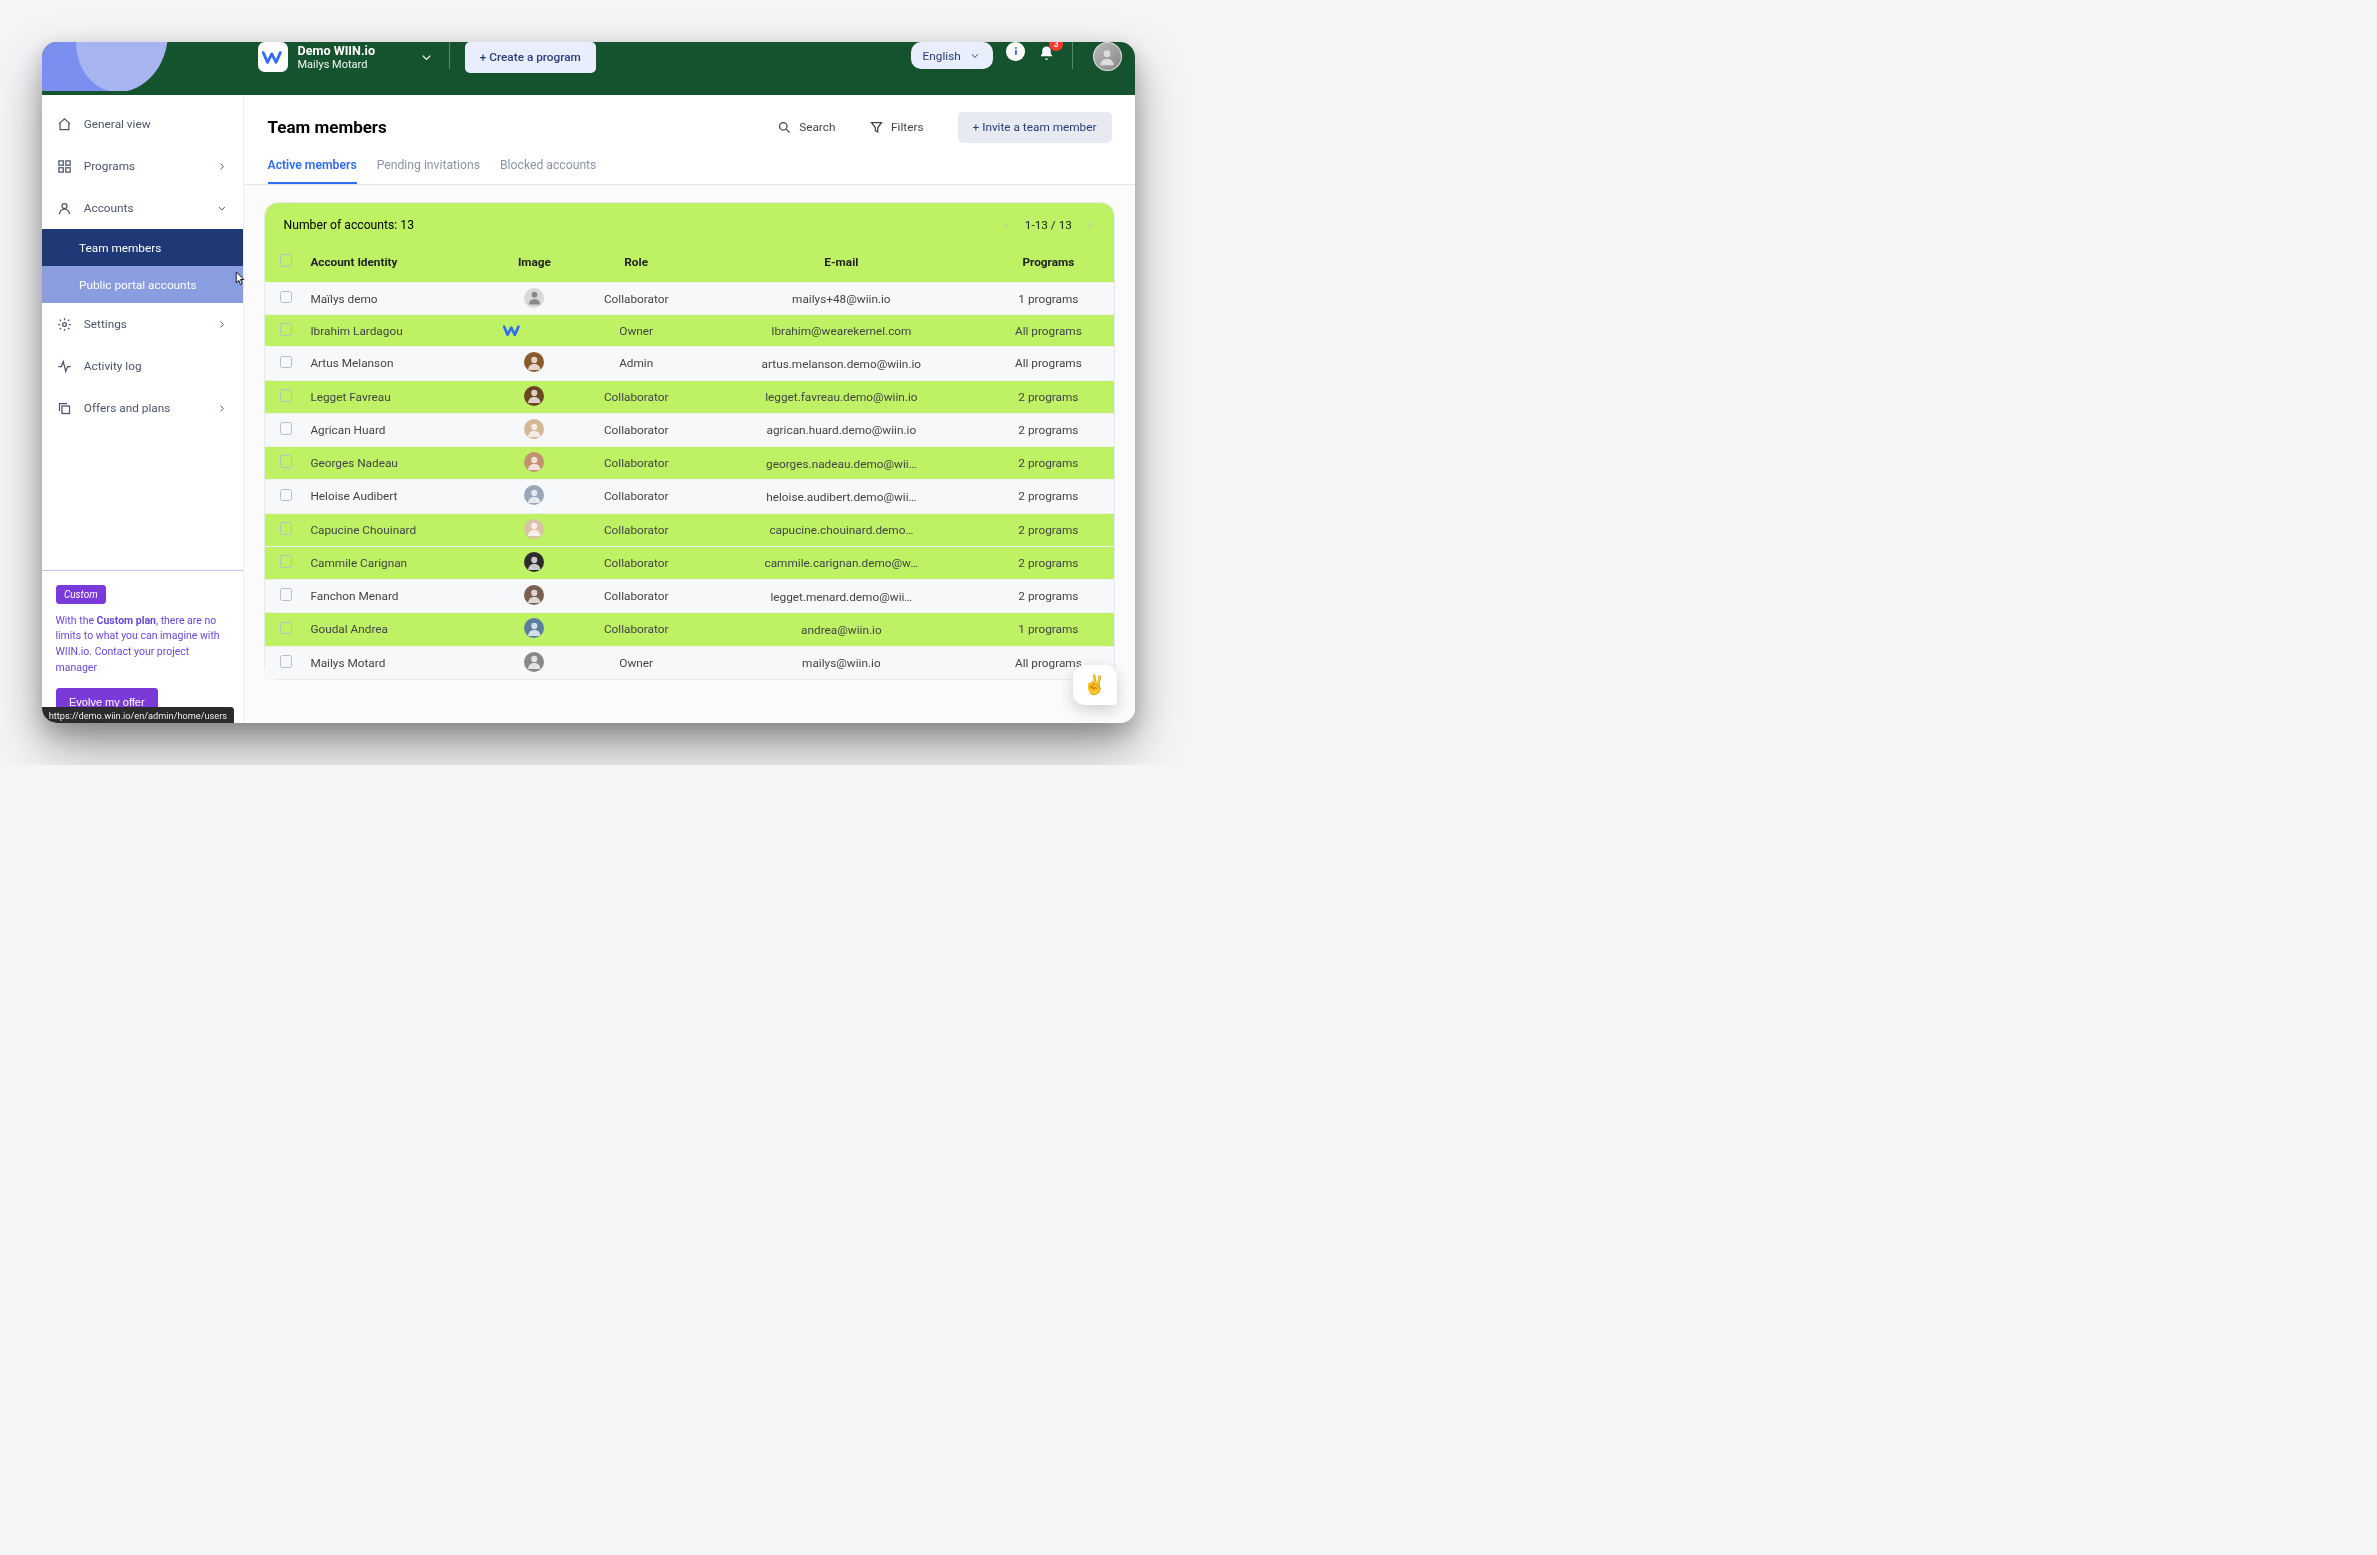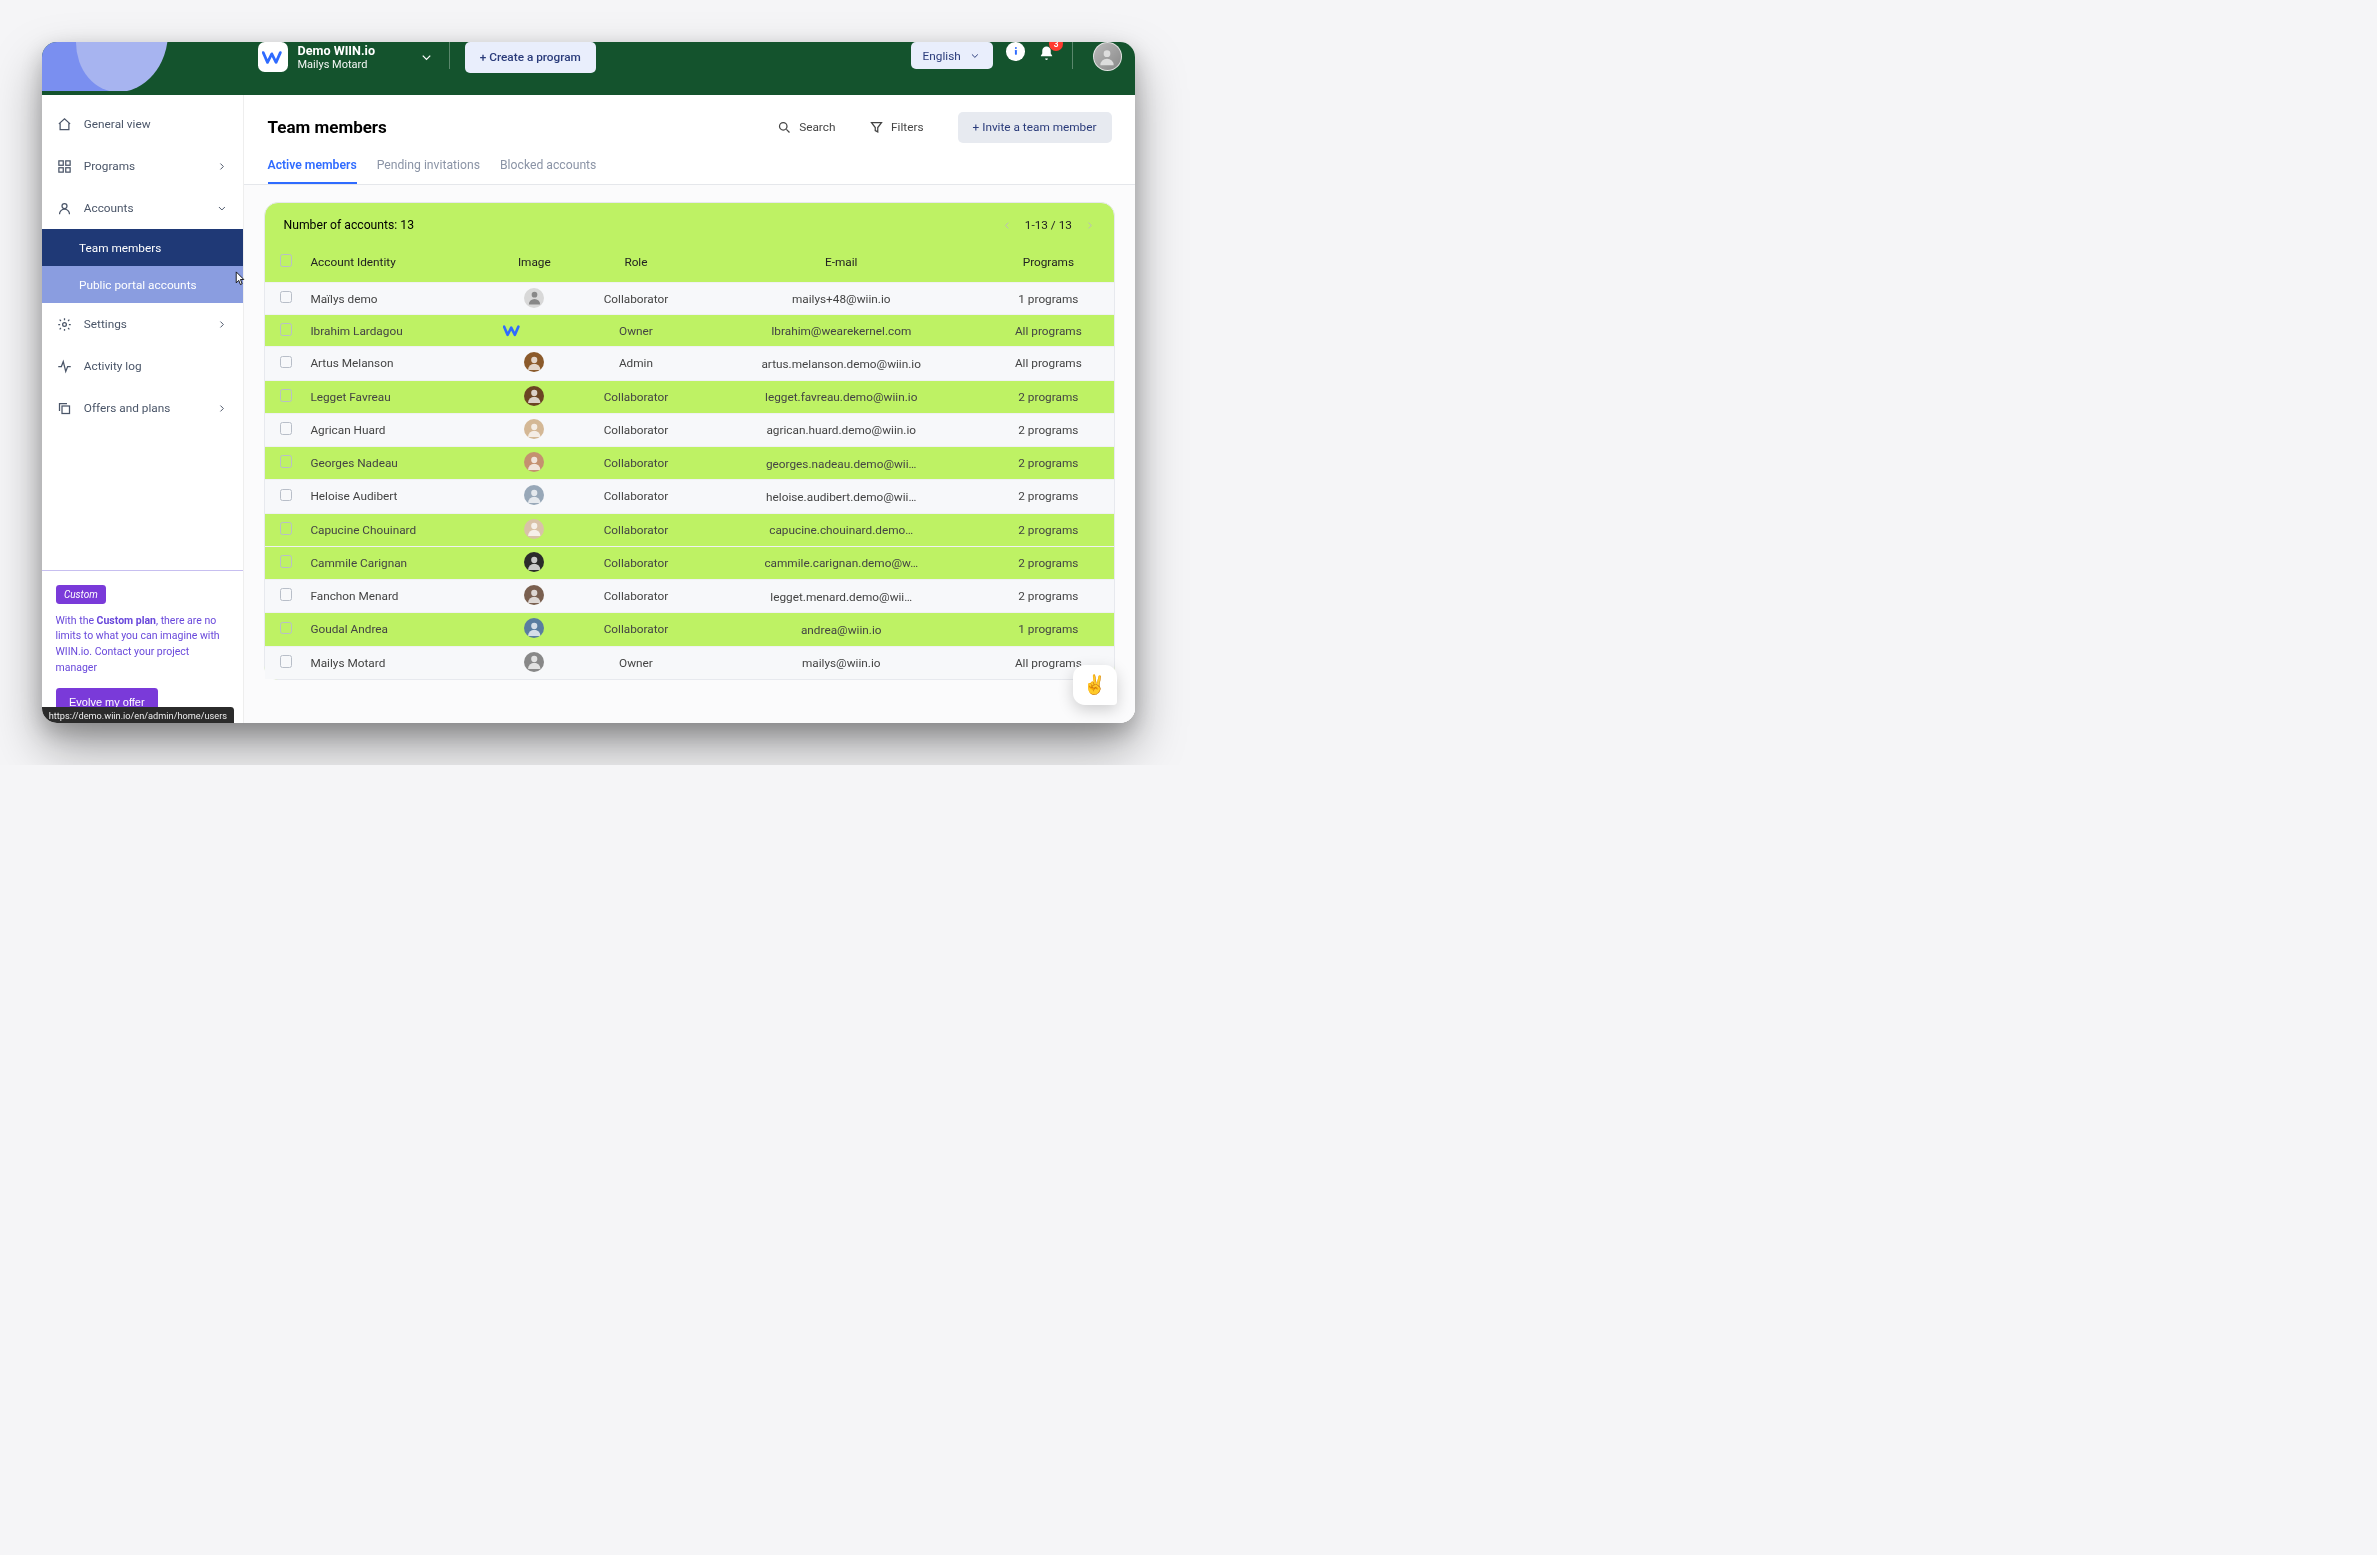--- a/index.html
+++ b/index.html
@@ -80,21 +80,21 @@
   font-size: 11.8px;
   cursor: pointer;
   font-family: inherit;
 }
 .btn.create { background: #e9eefc; color: #2a3b7a; font-weight: 500; }
 .topbar .spacer { flex: 1; }
 .lang {
   display: flex;
   align-items: center;
   background: #e9eefc;
-  border-radius: 5px;
+  border-radius: 10px;
   padding: 6.7px 11.8px;
   gap: 8.4px;
   color: #2a3b7a;
   font-size: 11.8px;
 }
 .topbar .icon-btn {
   width: 23.5px;
   height: 23.5px;
   border-radius: 50%;
   display: flex;
@@ -257,21 +257,21 @@
   align-items: center;
   padding: 15px 18.5px;
   font-size: 12.2px;
 }
 .pager { display: flex; align-items: center; gap: 11.8px; color: #888; font-size: 11.8px; }
 .pager .num { color: #222; }
 .table { width: 100%; border-collapse: collapse; }
 .table th {
   text-align: center;
   font-size: 11.8px;
-  font-weight: 400;
+  font-weight: 700;
   padding: 6.7px 6.7px 11.8px 6.7px;
   color: #222;
   margin-top: 8px;
 }
 .table th.left, .table td.left { text-align: left; padding-left: 3.4px; }
 .table th.ck, .table td.ck { width: 42px; text-align: center; }
 .table td {
   text-align: center;
   font-size: 11.8px;
   color: #444;

